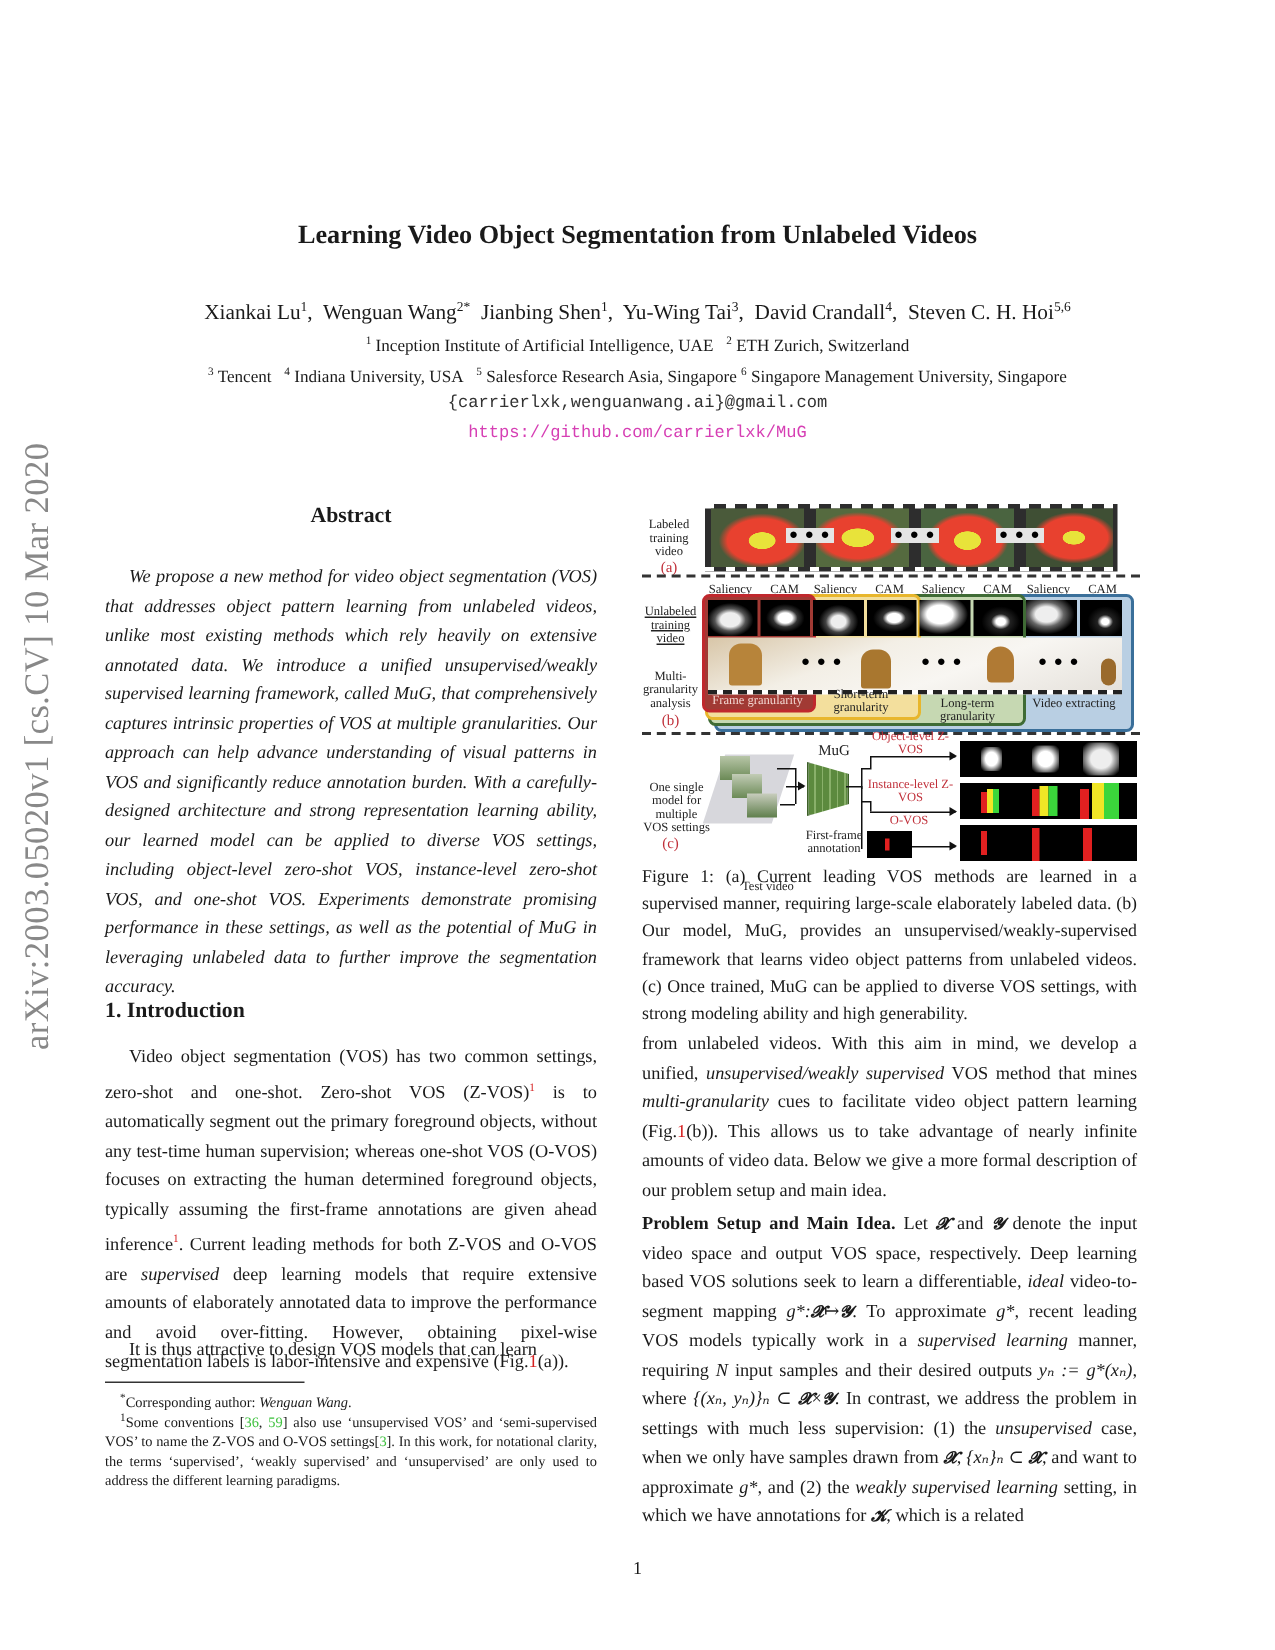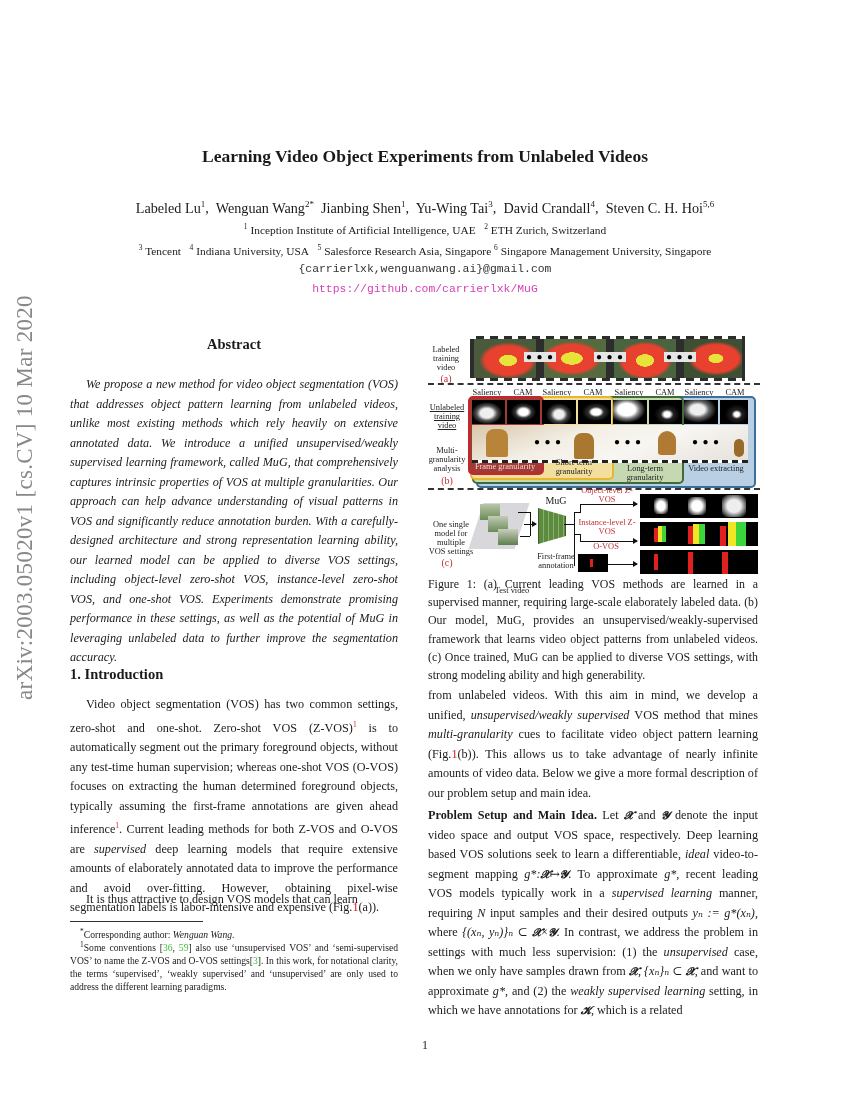--- a/index.html
+++ b/index.html
@@ -48,24 +48,24 @@
   .outbox { position:absolute; background:#000; overflow:hidden; }
   .arrow { position:absolute; height:1px; background:#111; }
   .arrow:after { content:""; position:absolute; right:-1px; top:-3px; border-left:5px solid #111; border-top:3.5px solid transparent; border-bottom:3.5px solid transparent; }
   .line { position:absolute; background:#111; }
 </style>
 </head>
 <body>
 
 <div class="abs arxiv">arXiv:2003.05020v1  [cs.CV]  10 Mar 2020</div>
 
-<div class="abs title">Learning Video Object Experiments from Unlabeled Videos</div>
+<div class="abs title">Learning Video Object Segmentation from Unlabeled Videos</div>
 
 <div class="abs authors">
-  <span>Labeled Lu</span><sup>1</sup>,&nbsp;
+  <span>Xiankai Lu</span><sup>1</sup>,&nbsp;
   <span>Wenguan Wang</span><sup>2*</sup>&nbsp;
   <span>Jianbing Shen</span><sup>1</sup>,&nbsp;
   <span>Yu-Wing Tai</span><sup>3</sup>,&nbsp;
   <span>David Crandall</span><sup>4</sup>,&nbsp;
   <span>Steven C. H. Hoi</span><sup>5,6</sup>
 </div>
 
 <div class="abs aff" style="top:222px;">
   <sup>1</sup> <span>Inception Institute of Artificial Intelligence, UAE</span>&nbsp;&nbsp;
   <sup>2</sup> <span>ETH Zurich, Switzerland</span>

